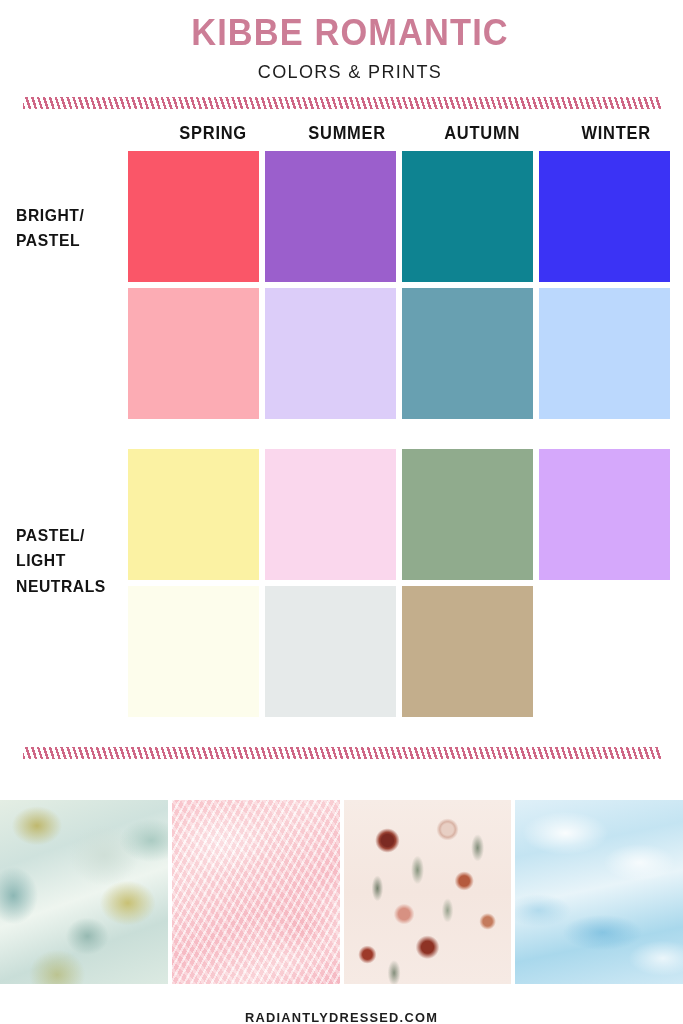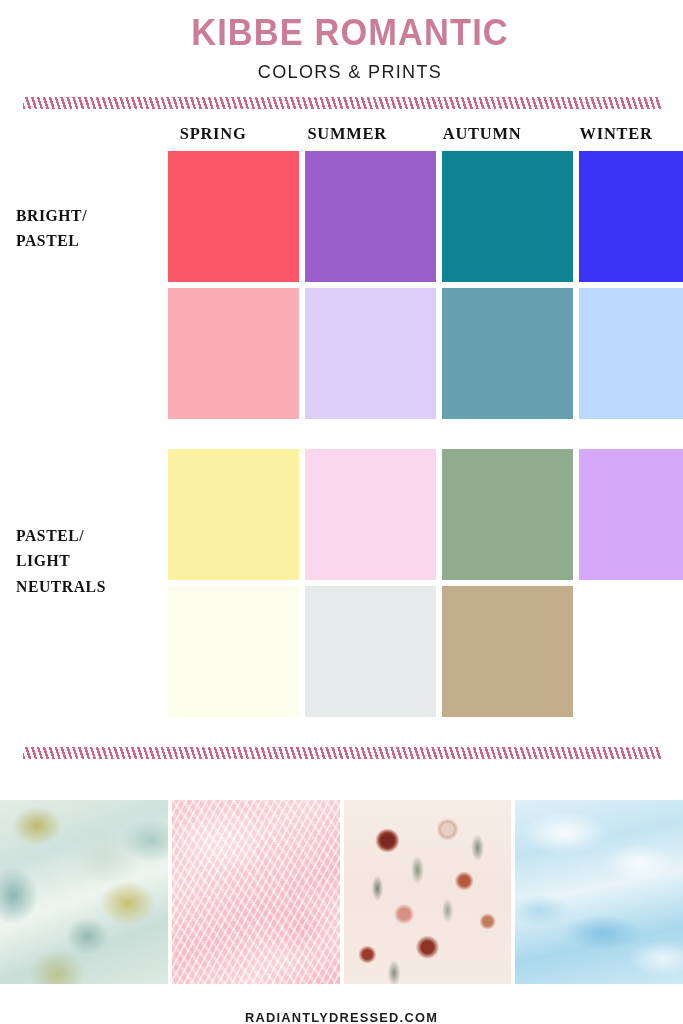--- a/index.html
+++ b/index.html
@@ -38,41 +38,41 @@
     width:638px;
     background-image:repeating-linear-gradient(
       72deg,
       #CF6685 0px, #CF6685 2.4px,
       #ffffff 2.4px, #ffffff 5.6px
     );
   }
   .divider.bottom { margin-top:0; }
 
   
-  .grid-wrap { padding:0 0 0 0;font-family:Liberation Serif, serif; }
+  .grid-wrap { padding:0 0 0 0; }
   .col-headers {
     display:flex;
     margin-left:146px;
     width:537px;
     margin-top:14px;
   }
   .col-head {
     flex:1;
     text-align:center;
     font-size:17.5px;
     font-weight:bold;
     letter-spacing:0.8px;
     color:#131313;
     transform:scaleX(0.94);
   }
 
   
   .grid-body { display:flex; margin-top:7px; }
   .row-labels {
-    width:168px;
+    width:128px;
     position:relative;
     flex:none;
   }
   .row-label {
     position:absolute;
     left:16px;
     font-size:16.5px;
     font-weight:bold;
     letter-spacing:0.6px;
     color:#131313;

